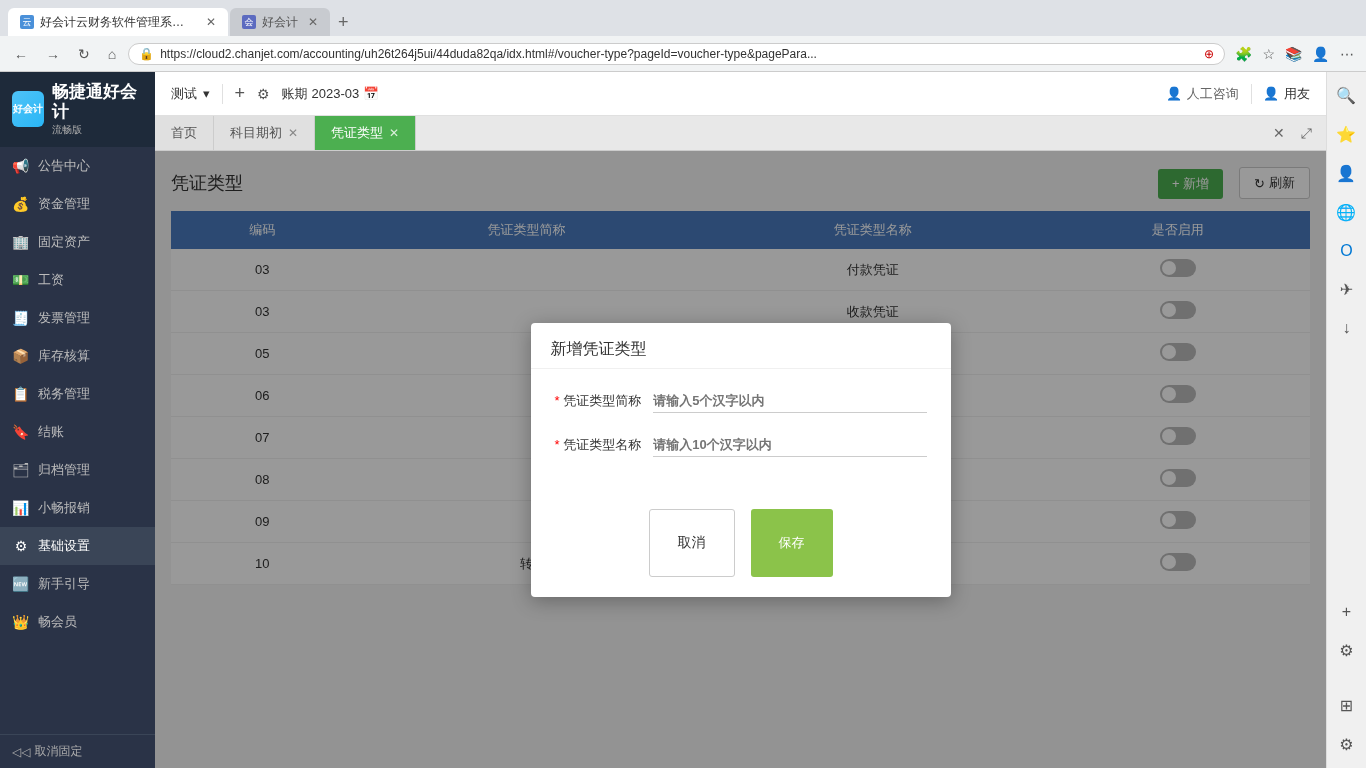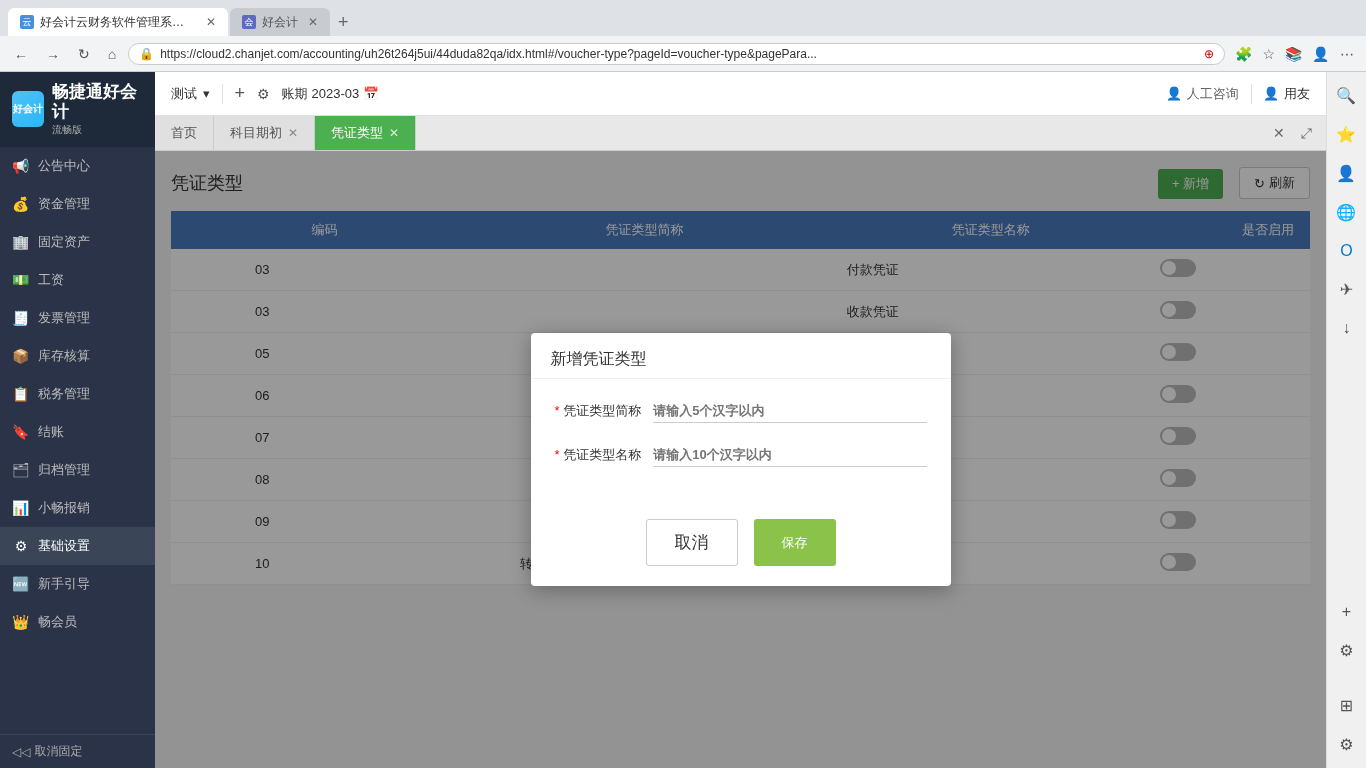--- a/index.html
+++ b/index.html
@@ -66,21 +66,21 @@
     .content-area { flex: 1; padding: 16px; overflow-y: auto; position: relative; }
     .page-title-row { display: flex; align-items: center; justify-content: space-between; margin-bottom: 12px; }
     .page-title { font-size: 18px; color: #333; font-weight: normal; }
     .page-actions { display: flex; gap: 16px; align-items: flex-end; }
     .btn-primary { background: #4caf50; color: white; border: none; padding: 6px 14px; border-radius: 3px; cursor: pointer; font-size: 13px; display: flex; align-items: center; gap: 4px; }
     .btn-default { background: #fff; color: #333; border: 1px solid #ccc; padding: 6px 14px; border-radius: 3px; cursor: pointer; font-size: 13px; display: flex; align-items: center; gap: 4px; }
 
     
     .data-table { width: 100%; border-collapse: collapse; background: #fff; }
     .data-table thead tr { background: #4a7bbf; color: white; }
-    .data-table thead th { padding: 10px 16px; font-weight: normal; font-size: 13px; text-align: right; }
+    .data-table thead th { padding: 10px 16px; font-weight: normal; font-size: 13px; text-align: center; }
     .data-table tbody tr { border-bottom: 1px solid #f0f0f0; }
     .data-table tbody td { padding: 10px 16px; text-align: center; font-size: 13px; color: #333; }
 
     
     .toggle-switch { display: inline-block; width: 36px; height: 18px; border-radius: 9px; position: relative; cursor: pointer; }
     .toggle-switch.on { background: #4caf50; }
     .toggle-switch.off { background: #bbb; }
     .toggle-knob { position: absolute; top: 2px; width: 14px; height: 14px; border-radius: 50%; background: white; transition: left 0.2s; }
     .toggle-switch.on .toggle-knob { left: 20px; }
     .toggle-switch.off .toggle-knob { left: 2px; }
@@ -92,21 +92,21 @@
     
     .modal-overlay { position: absolute; top: 0; left: 0; right: 0; bottom: 0; background: rgba(0,0,0,0.4); display: flex; align-items: center; justify-content: center; z-index: 100; }
     .modal { background: #fff; border-radius: 4px; padding: 0; min-width: 420px; box-shadow: 0 4px 20px rgba(0,0,0,0.3); }
     .modal-header { padding: 16px 20px 8px; font-size: 16px; color: #333; border-bottom: 1px solid #f0f0f0; }
     .modal-body { padding: 20px 24px; }
     .form-row { display: flex; align-items: center; margin-bottom: 20px; gap: 12px; }
     .form-label { font-size: 13px; color: #333; min-width: 80px; text-align: right; }
     .form-label.required::before { content: '* '; color: red; }
     .form-input { flex: 1; border: none; border-bottom: 1px solid #ccc; padding: 4px 0; font-size: 13px; outline: none; color: #666; font-weight: bold; }
     .modal-footer { display: flex; justify-content: center; gap: 16px; padding: 12px 20px 20px; }
-    .btn-cancel { background: #fff; color: #333; border: 1px solid #ccc; padding: 11px 28px; border-radius: 3px; cursor: pointer; font-size: 17px; }
+    .btn-cancel { background: #fff; color: #333; border: 1px solid #ccc; padding: 24px 28px; border-radius: 3px; cursor: pointer; font-size: 14px; }
     .btn-save { background: #8bc34a; color: white; border: none; padding: 7px 28px; border-radius: 3px; cursor: pointer; font-size: 13px; }
 
     
     ::-webkit-scrollbar { width: 4px; }
     ::-webkit-scrollbar-thumb { background: #ccc; border-radius: 2px; }
   </style>
 </head>
 <body>
 
 <div class="browser-chrome">

